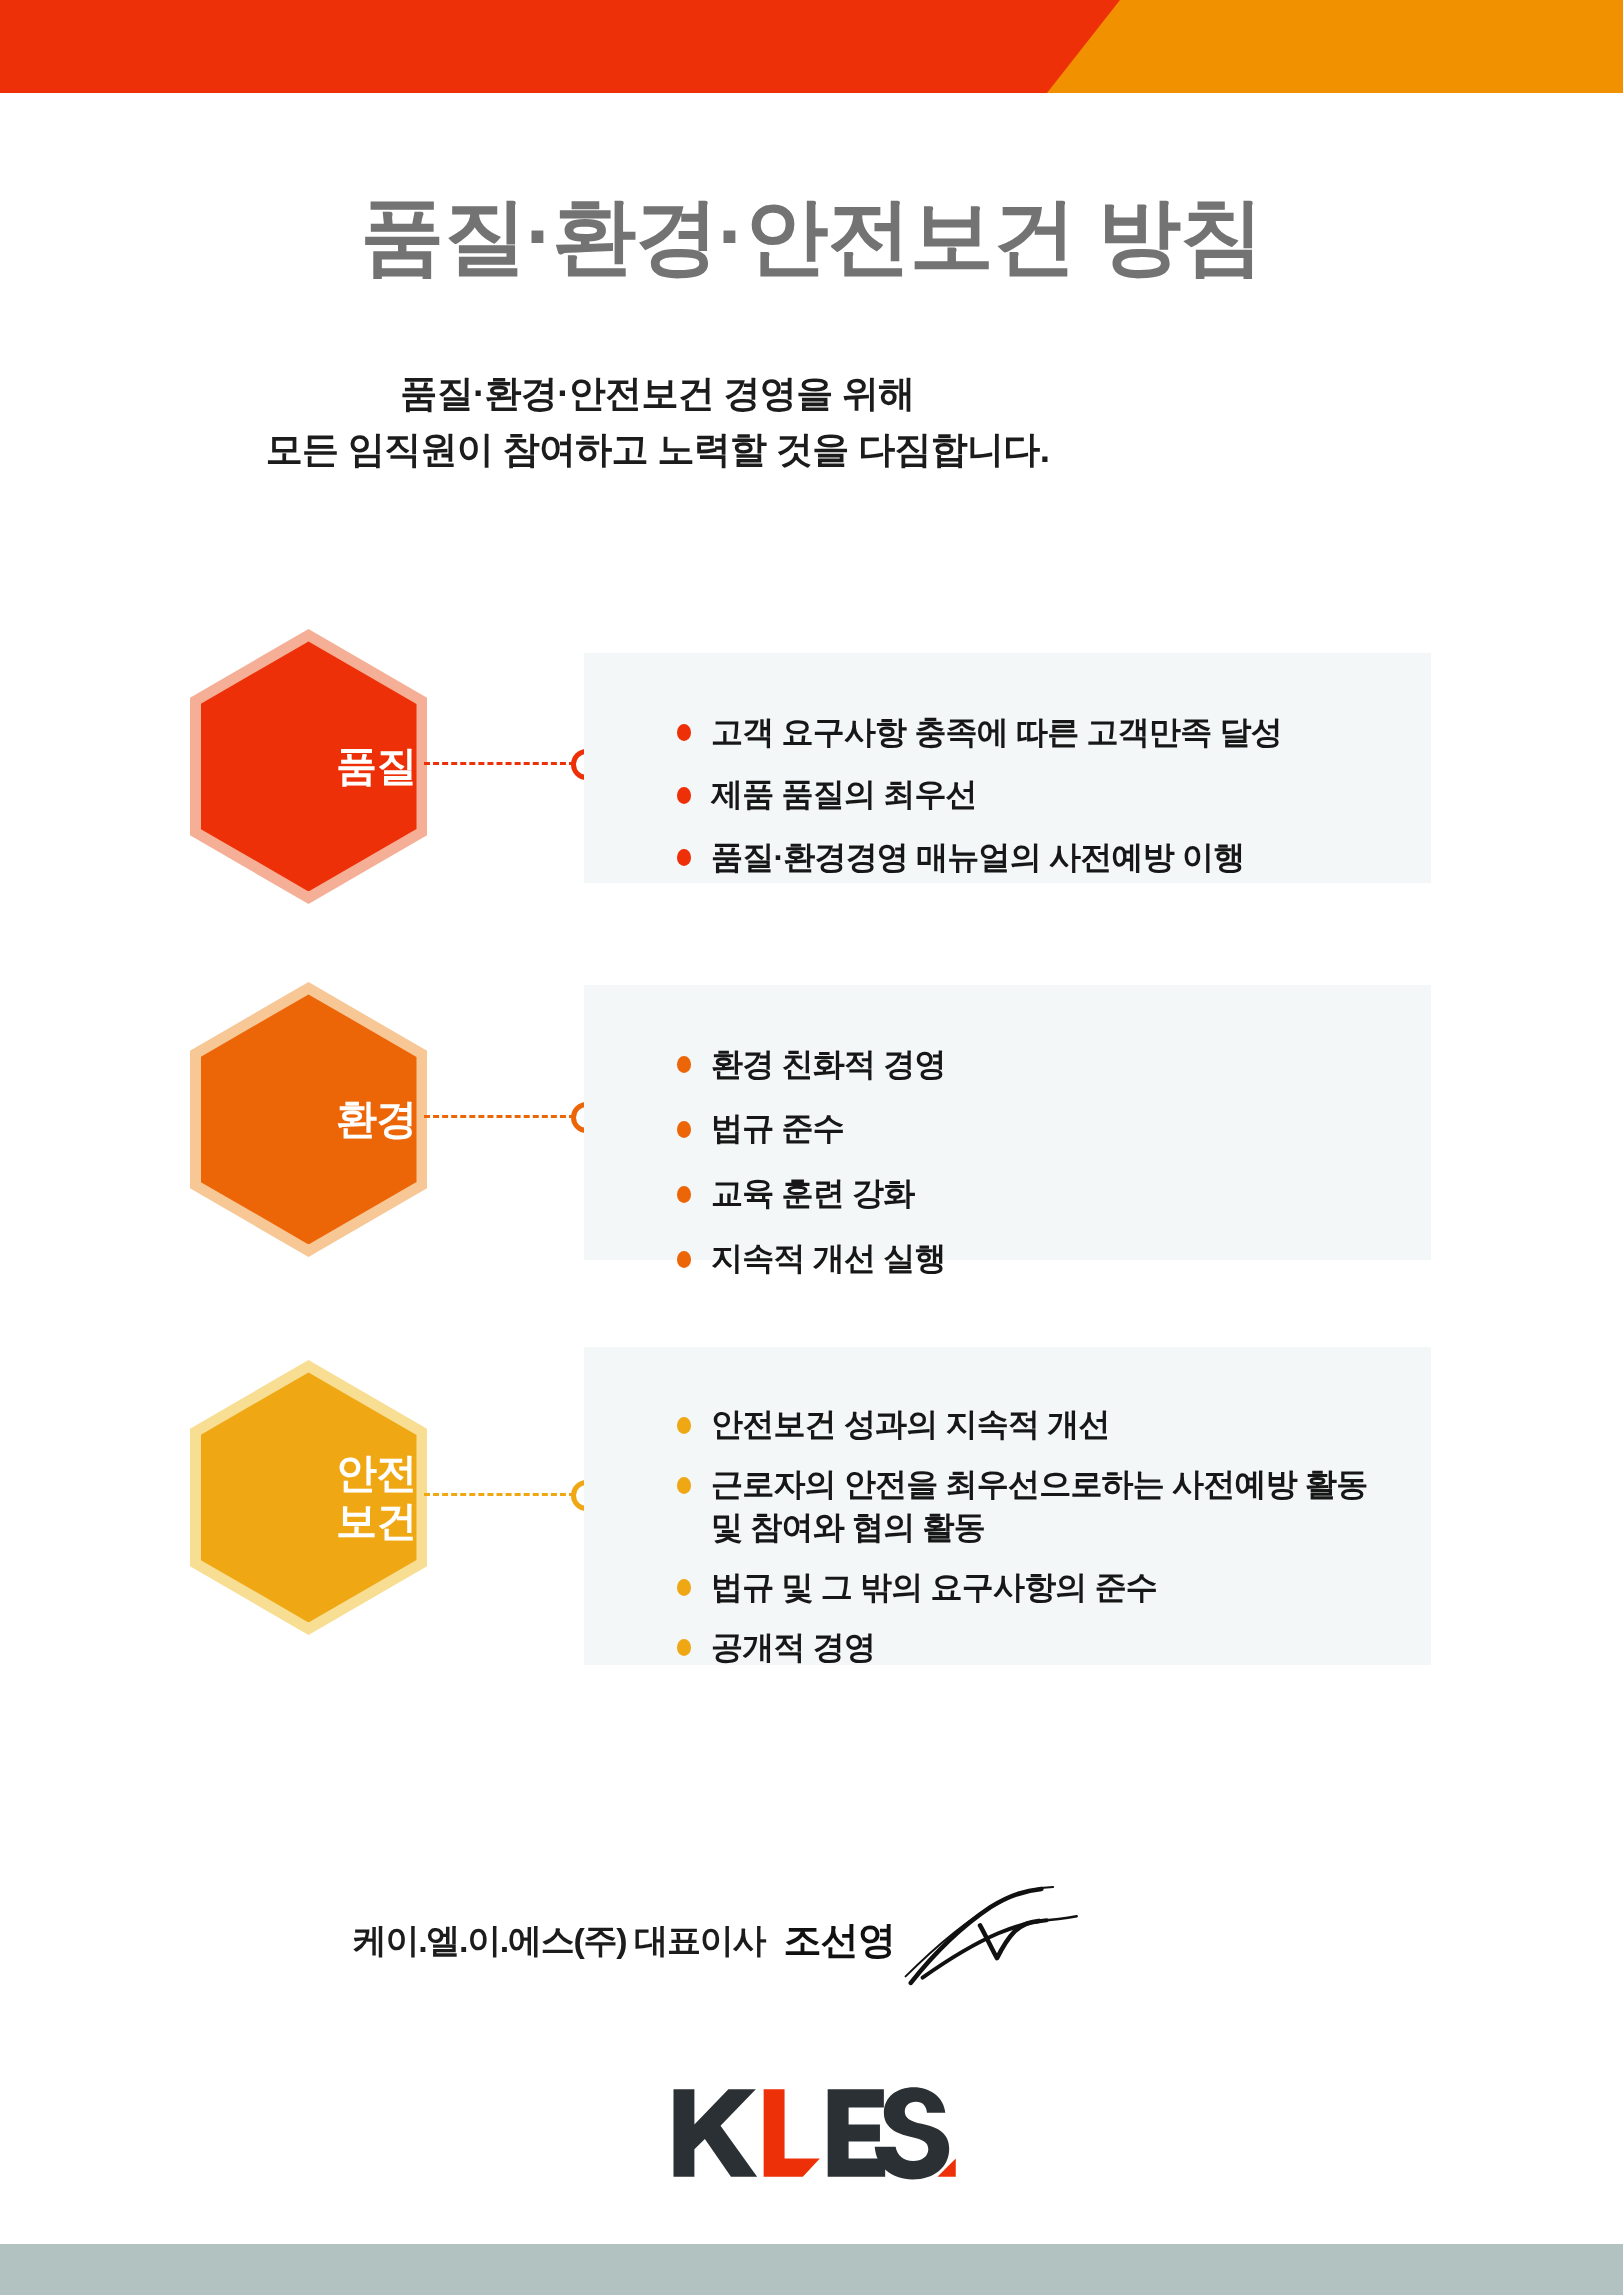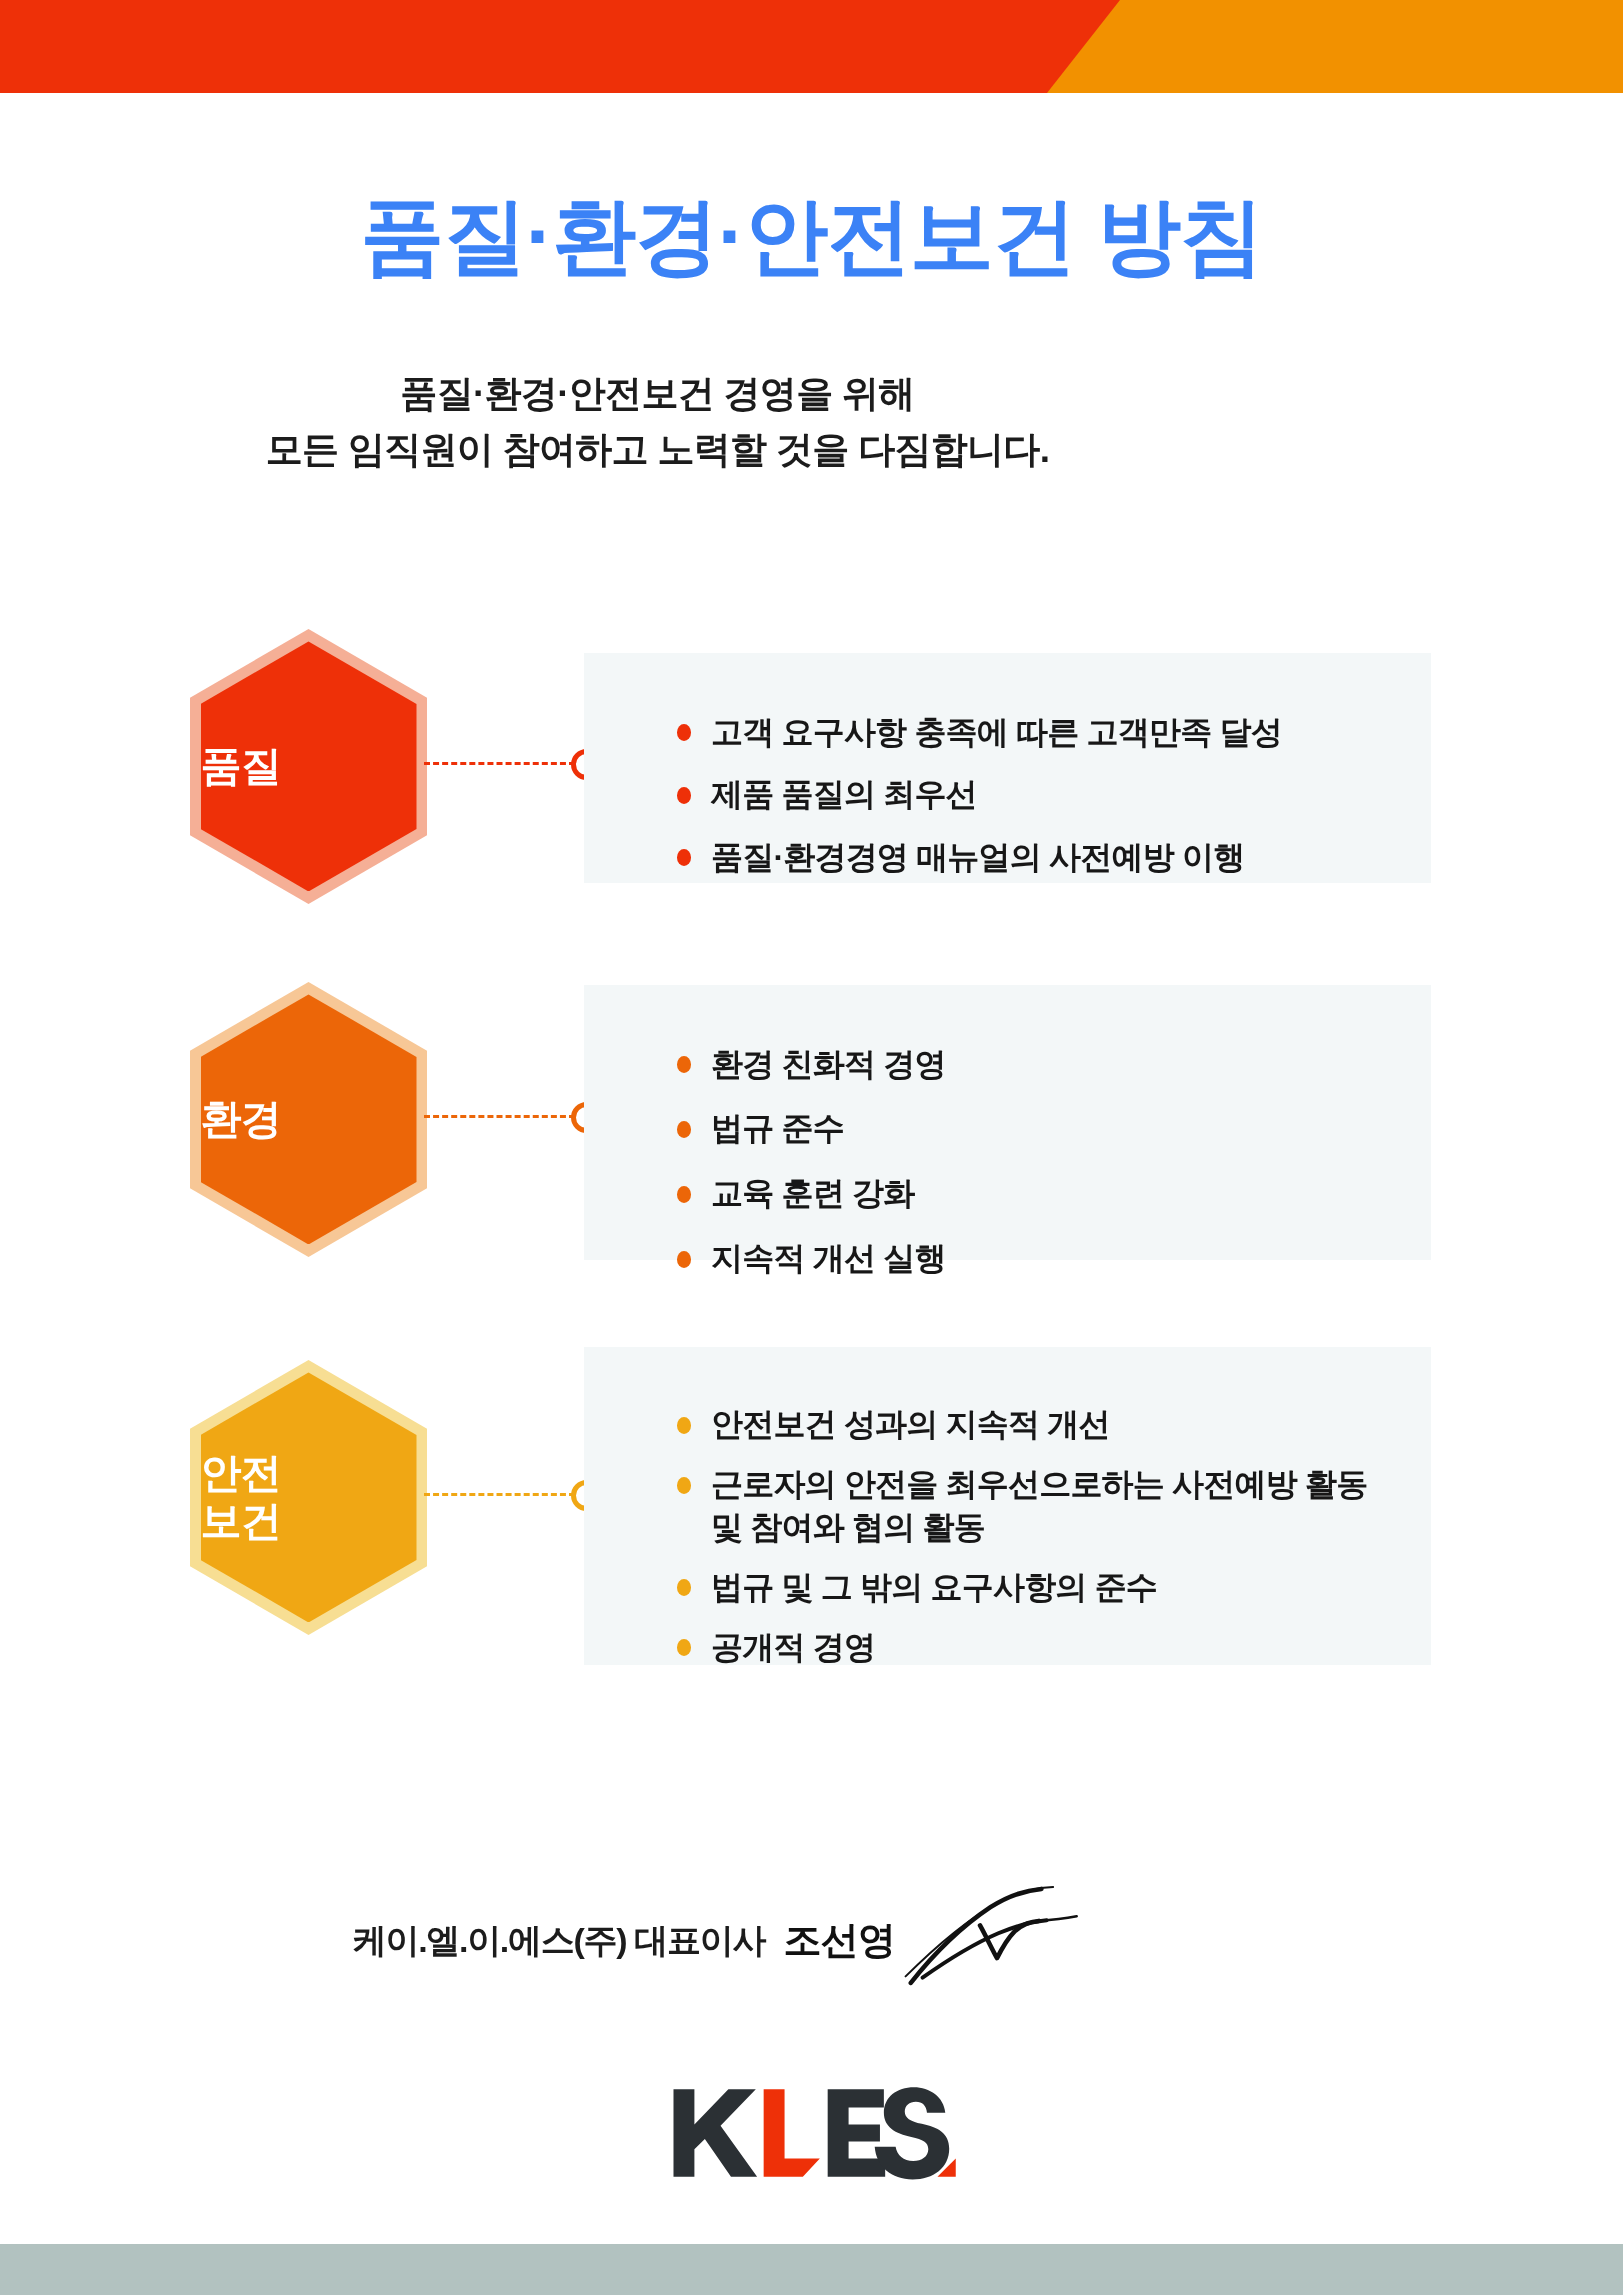--- a/index.html
+++ b/index.html
@@ -88,21 +88,21 @@
   }
   .hex-outer {
     left: 0; top: 0;
     width: 237px; height: 275px;
   }
   .hex-inner {
     left: 10.5px; top: 12.4px;
     width: 216px; height: 250px;
     display: flex;
     align-items: center;
-    justify-content: flex-start;
+    justify-content: flex-end;
   }
   .hex-label {
     color: #ffffff;
     font-size: 41px;
     font-weight: 800;
     letter-spacing: -0.7px;
     text-align: center;
     line-height: 1.18;
   }
   .hex-label .hl-line { display: block; }
@@ -220,21 +220,21 @@
   }
 </style>
 </head>
 <body>
 
 <div class="header-band">
   <div class="header-orange" style="background: rgb(242, 145, 0);"></div>
   <div class="header-red" style="background: rgb(238, 48, 8);"></div>
 </div>
 
-<div class="title" style="color: #3b82f6;">품질·환경·안전보건 방침</div>
+<div class="title" style="color: #737373;">품질·환경·안전보건 방침</div>
 
 <div class="subtitle">
   <span class="sub-line">품질·환경·안전보건 경영을 위해</span>
   <span class="sub-line">모든 임직원이 참여하고 노력할 것을 다짐합니다.</span>
 </div>
 
 <div class="section s0">
   <div class="hex-wrap">
     <div class="hex-outer" style="background: rgb(245, 175, 150);"></div>
     <div class="hex-inner" style="background: rgb(238, 48, 8);">

